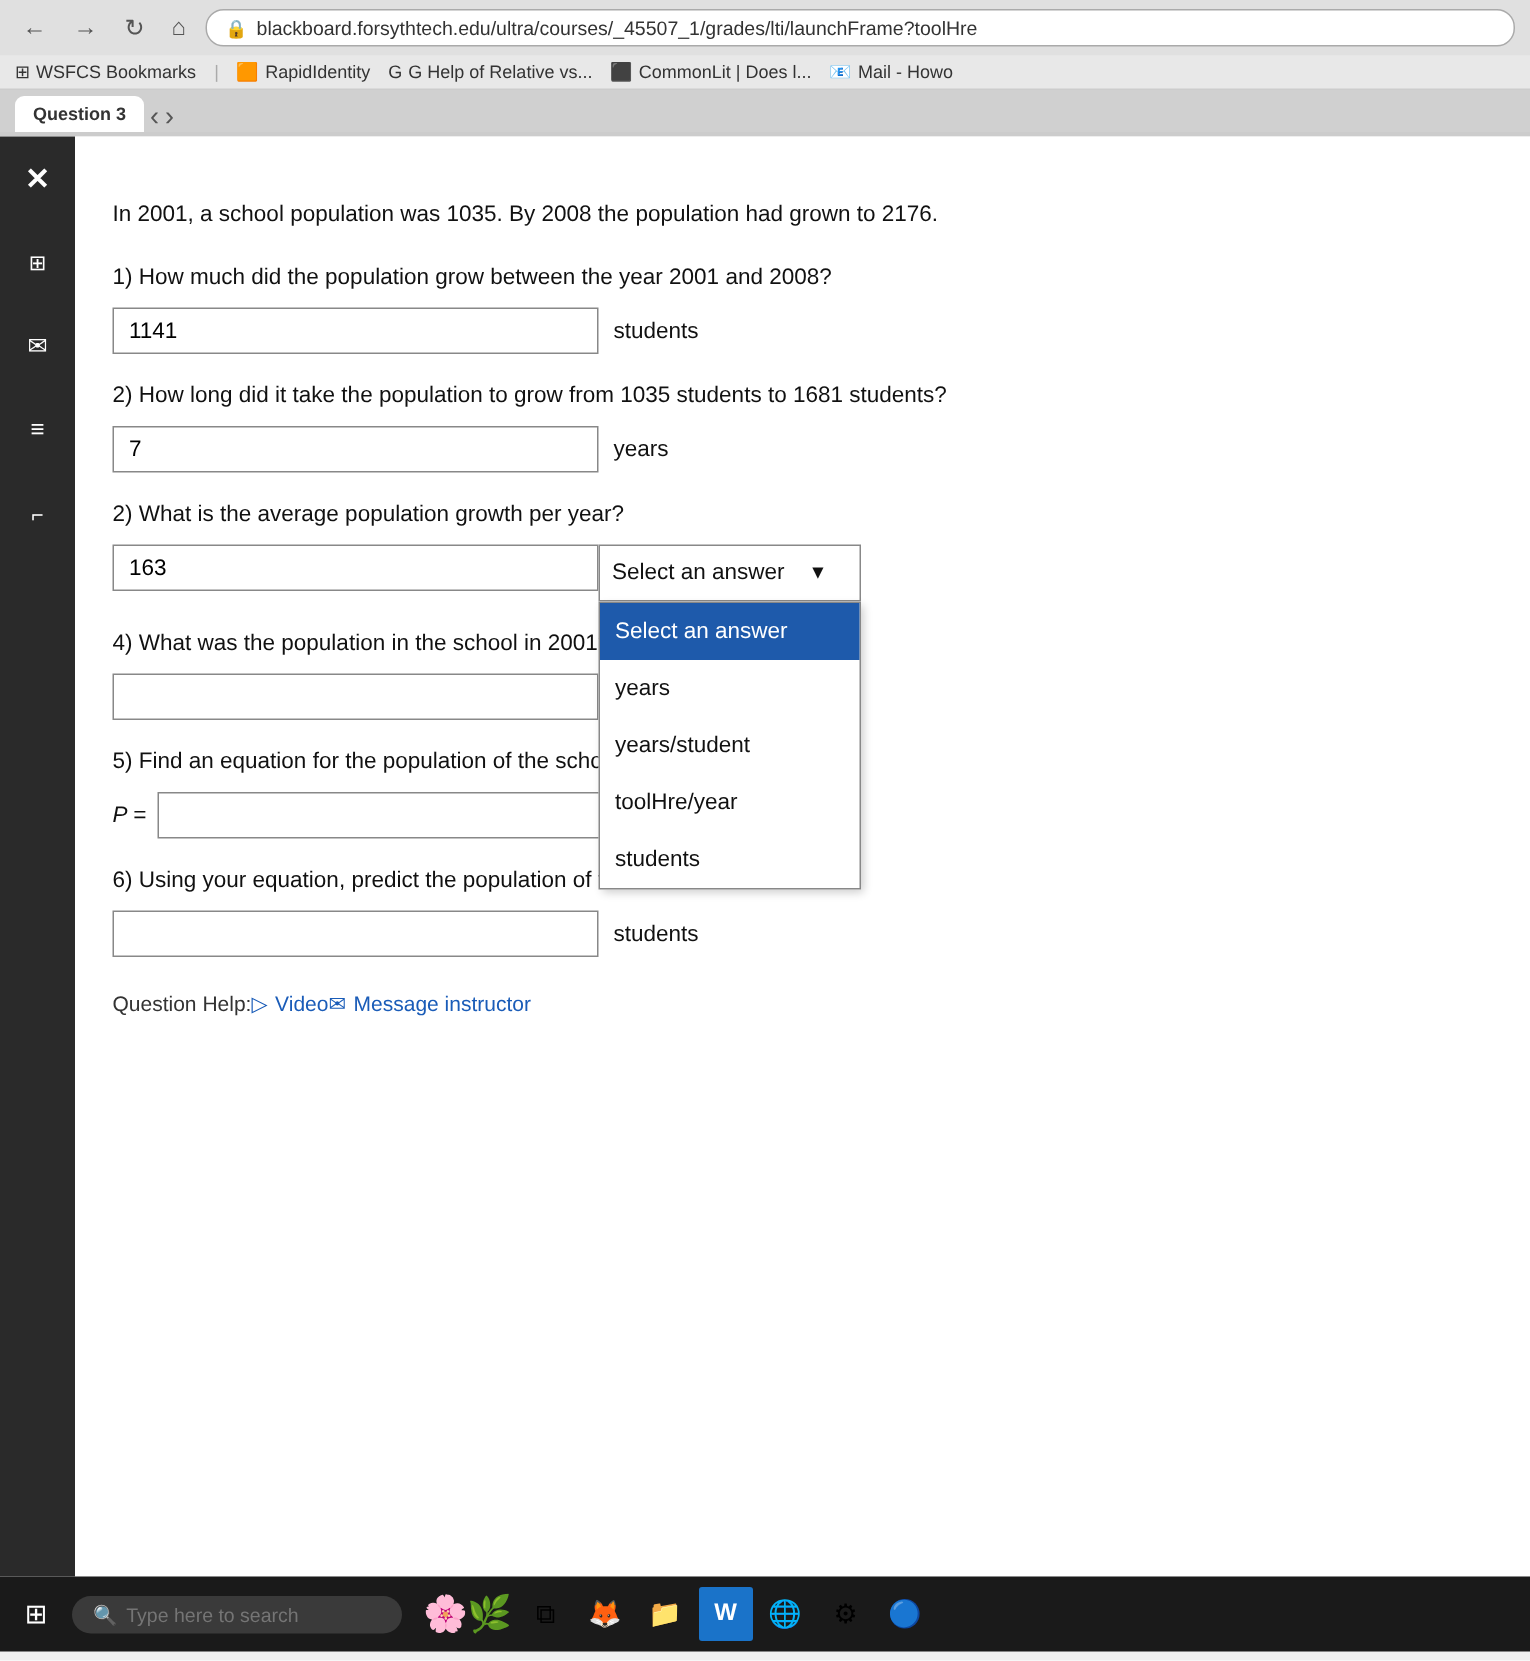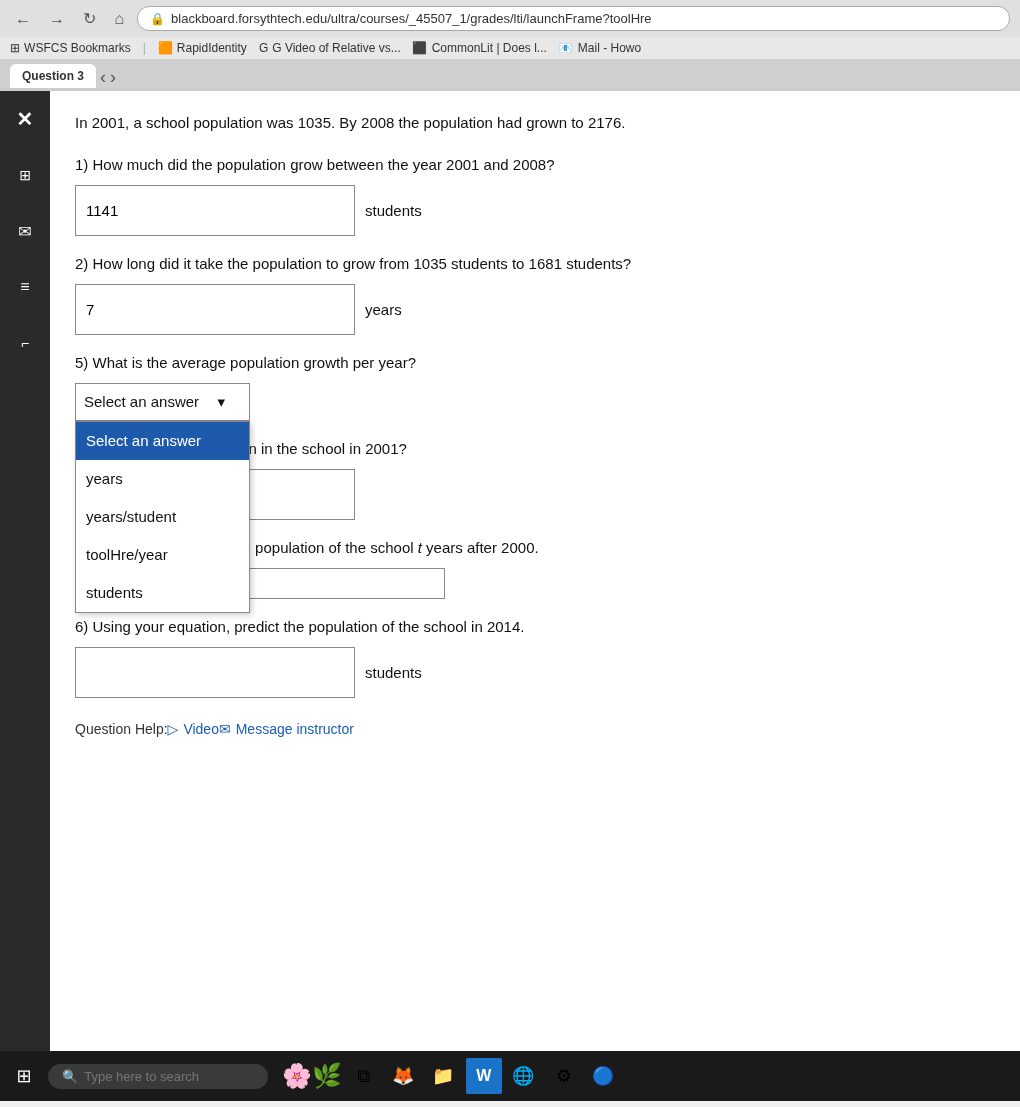--- a/index.html
+++ b/index.html
@@ -143,43 +143,44 @@
 
     .question-block {
       font-size: 15px;
       color: #111;
       line-height: 1.6;
     }
 
     .intro-text {
       margin-bottom: 18px;
       font-size: 15px;
+      margin-top: 20px;
     }
 
     .sub-question {
       margin-bottom: 16px;
     }
 
     .sub-question-label {
       margin-bottom: 8px;
       font-size: 15px;
     }
 
     .input-row {
       display: flex;
       align-items: center;
       gap: 10px;
       margin-bottom: 4px;
     }
 
     .answer-input {
       border: 1px solid #888;
-      padding: 16px 10px;
-      font-size: 15px;
-      width: 280px;
+      padding: 6px 10px;
+      font-size: 15px;
+      width: 324px;
       background: white;
     }
 
     .unit-label {
       font-size: 15px;
       color: #111;
     }
 
     .dropdown-trigger {
       border: 1px solid #888;
@@ -363,21 +364,21 @@
       <span>⊞</span>
       <span>WSFCS Bookmarks</span>
     </span>
     <span class="bookmark-separator">|</span>
     <span class="bookmark-item">
       <span>🟧</span>
       <span>RapidIdentity</span>
     </span>
     <span class="bookmark-item">
       <span>G</span>
-      <span>G Video of Relative vs...</span>
+      <span>G Help of Relative vs...</span>
     </span>
     <span class="bookmark-item">
       <span>⬛</span>
       <span>CommonLit | Does l...</span>
     </span>
     <span class="bookmark-item">
       <span>📧</span>
       <span>Mail - Howo</span>
     </span>
   </div>
@@ -416,22 +417,23 @@
 
       <div class="sub-question">
         <p class="sub-question-label">2) How long did it take the population to grow from 1035 students to 1681 students?</p>
         <div class="input-row">
           <input class="answer-input" type="text" value="7" style="">
           <span class="unit-label">years</span>
         </div>
       </div>
 
       <div class="sub-question">
-        <p class="sub-question-label">5) What is the average population growth per year?</p>
+        <p class="sub-question-label">2) What is the average population growth per year?</p>
         <div class="q3-row">
+          <input class="answer-input" type="text" value="163" style="">
 
           <div style="display:inline-block;position:relative;">
             <div class="dropdown-trigger">
               <span>Select an answer</span>
               <span>▾</span>
             </div>
             <div class="dropdown-menu">
               <div class="dropdown-item selected">Select an answer</div>
               <div class="dropdown-item">years</div>
               <div class="dropdown-item">years/student</div>

